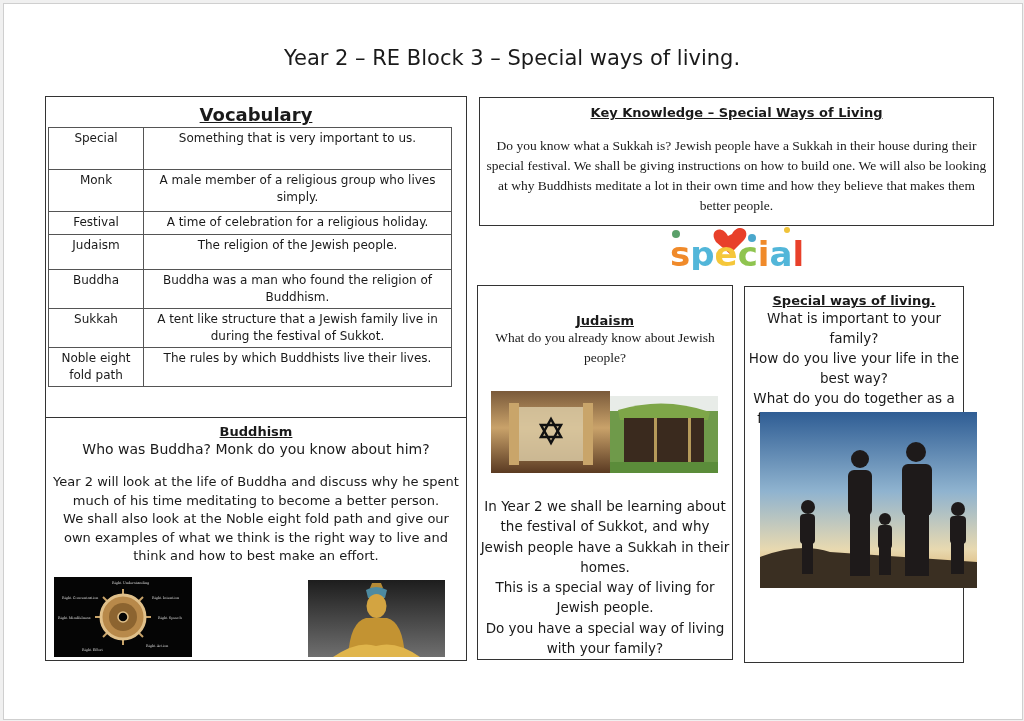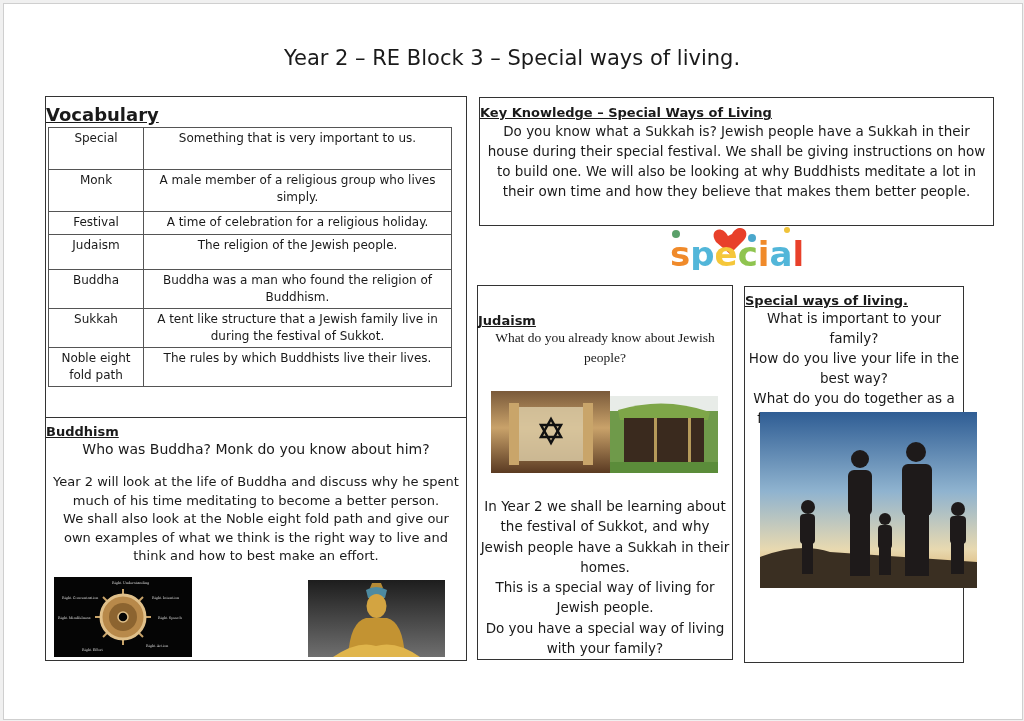--- a/index.html
+++ b/index.html
@@ -3,40 +3,40 @@
 <meta charset="utf-8">
 <style>
   html, body { margin:0; padding:0; }
   body {
     width:1024px; height:721px; background:#f0f0f0; position:relative; overflow:hidden;
     font-family: "DejaVu Sans", sans-serif; color:#1a1a1a;
   }
   .page { position:absolute; left:3px; top:3px; width:1018px; height:715px; background:#fff; border:1px solid #cfcfcf; }
   .title { position:absolute; left:0; width:1024px; top:46px; text-align:center; font-size:21px; }
   .box { position:absolute; border:1px solid #333; background:#fff; box-sizing:border-box; }
-  .hdr { font-weight:bold; text-decoration:underline; }
+  .hdr { font-weight:bold; text-decoration:underline; text-align:center; }
 
   
   #vocab { left:45px; top:96px; width:422px; height:322px; }
   #vocab .hdr { font-size:18px; margin-top:7px; line-height:22px; }
   table.vt { position:absolute; left:2px; top:30px; width:404px; border-collapse:collapse; font-size:12px; }
   table.vt td { border:1px solid #555; text-align:center; vertical-align:top; padding:2px 4px; line-height:17px; }
   table.vt td.term { width:86px; }
 
   
   #buddhism { left:45px; top:417px; width:422px; height:244px; }
   #buddhism .hdr { font-size:13px; margin-top:6px; }
   #buddhism .q { font-size:14px; margin-top:2px; text-align:center; }
   #buddhism .body { margin-top:16px; font-size:13px; line-height:18.5px; text-align:center; padding:0 4px; }
   .img { position:absolute; overflow:hidden; }
 
   
   #key { left:479px; top:97px; width:515px; height:129px; }
   #key .hdr { font-size:13px; margin-top:7px; }
-  #key .body { font-size:13.5px; line-height:20px; text-align:center; padding:0 6px; margin-top:1px; }
+  #key .body { font-size:13.5px; line-height:20px; text-align:center; padding:0 6px; margin-top:16px;font-family:Liberation Serif, serif; }
 
   
   #judaism { left:477px; top:285px; width:256px; height:375px; }
   #judaism .hdr { font-size:13px; margin-top:27px; }
   #judaism .q { font-size:13.5px; line-height:20px; text-align:center;font-family:Liberation Serif, serif; }
   #judaism .body { position:absolute; top:210px; left:0; width:100%; font-size:13.5px; line-height:20.3px; text-align:center; }
 
   
   #ways { left:744px; top:286px; width:220px; height:377px; }
   #ways .hdr { font-size:13px; margin-top:6px; }

